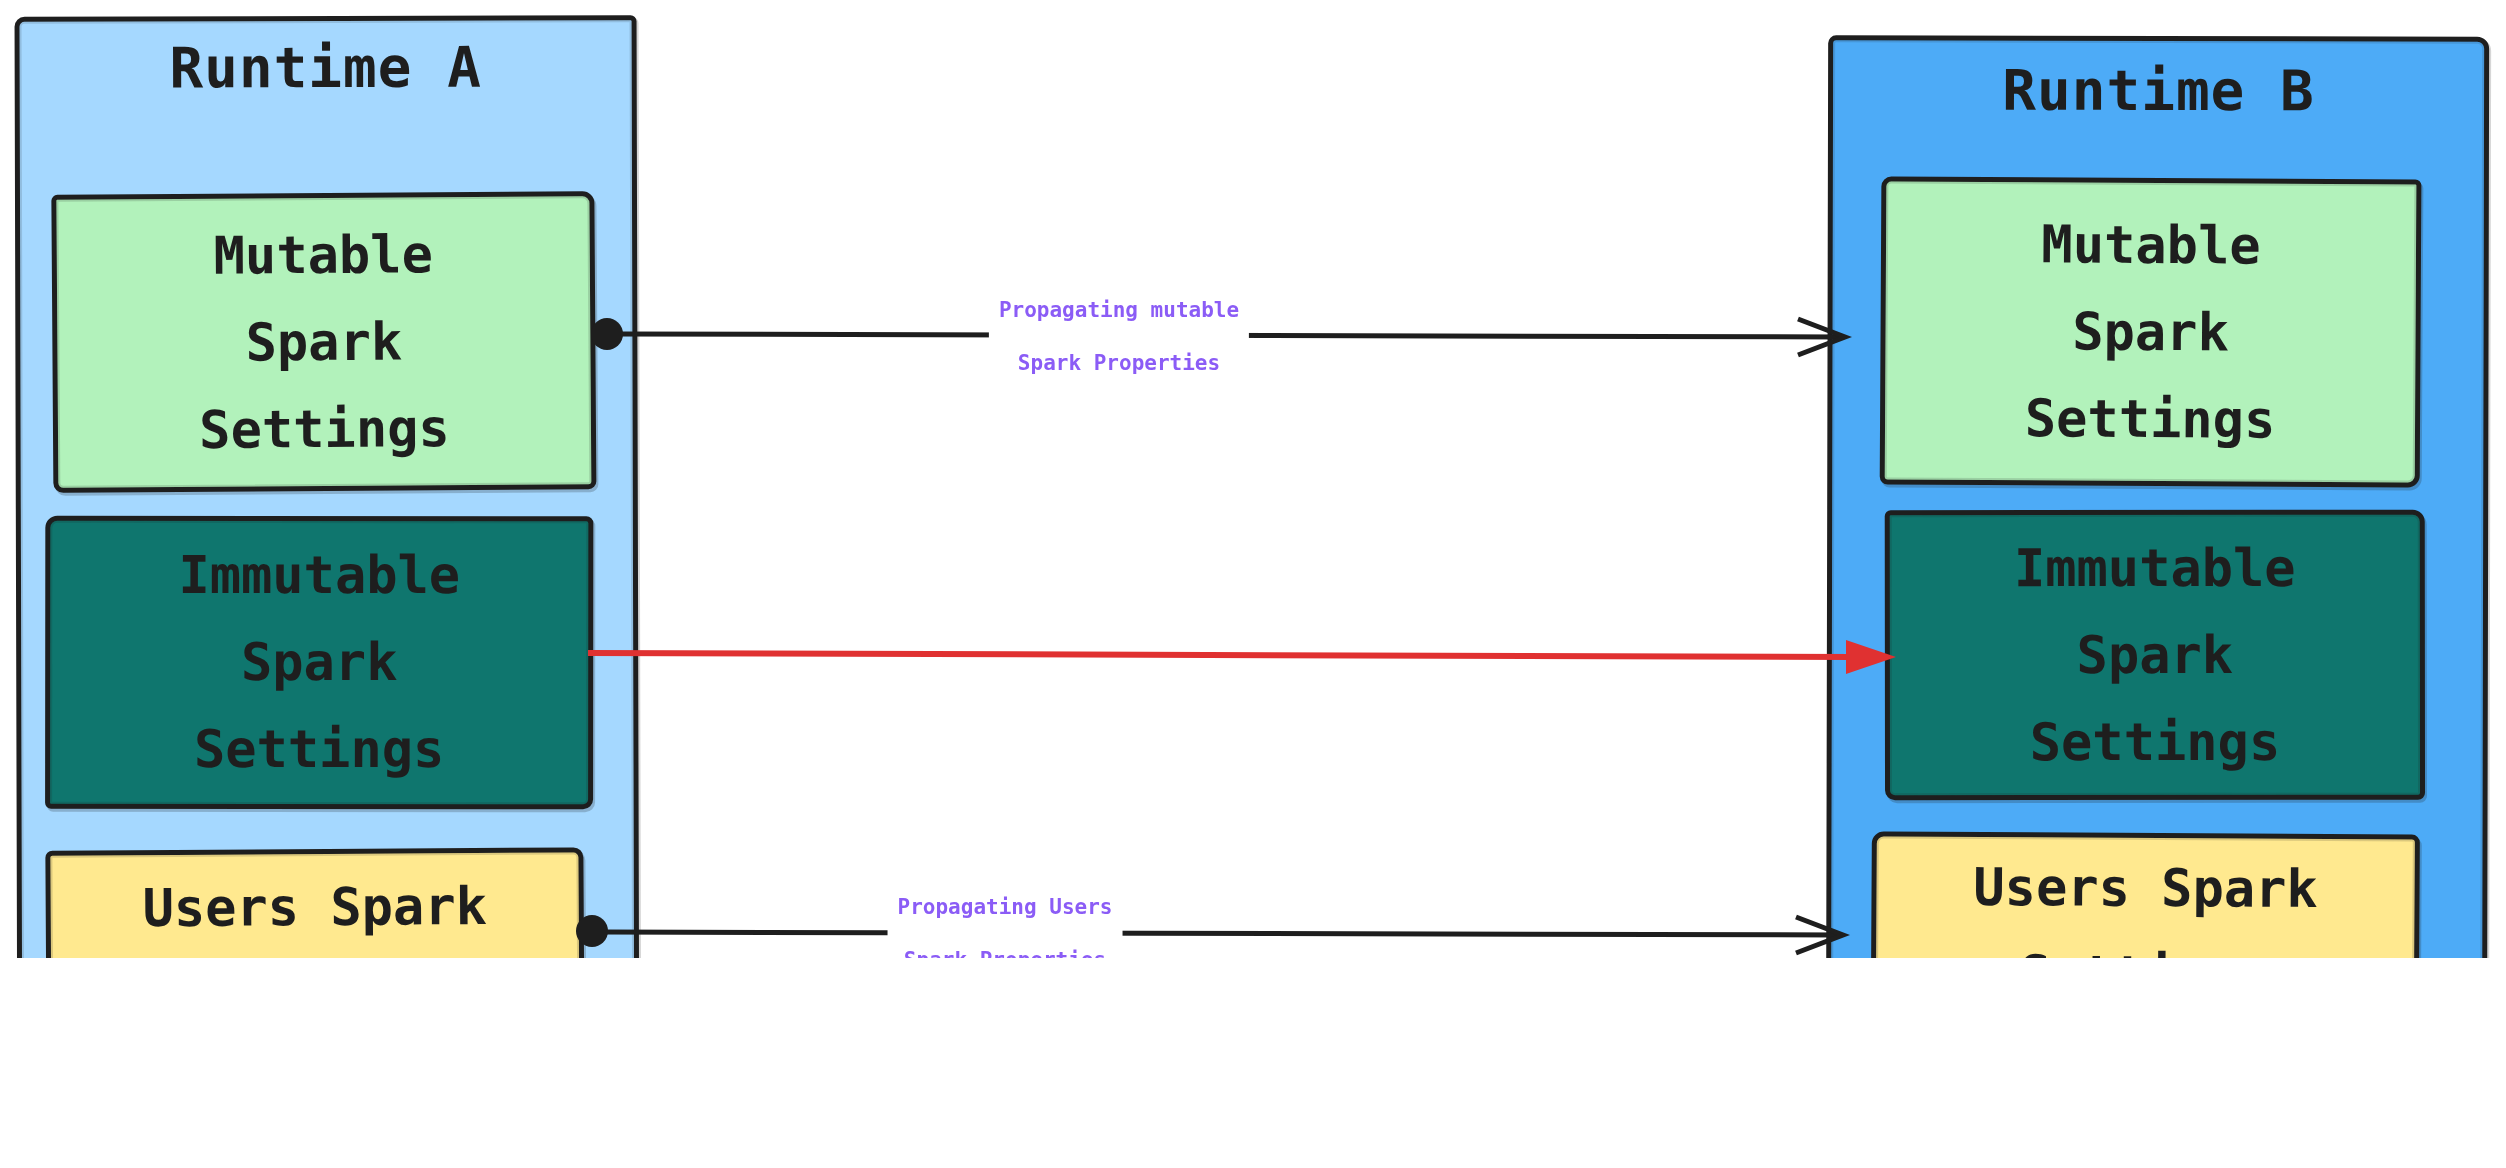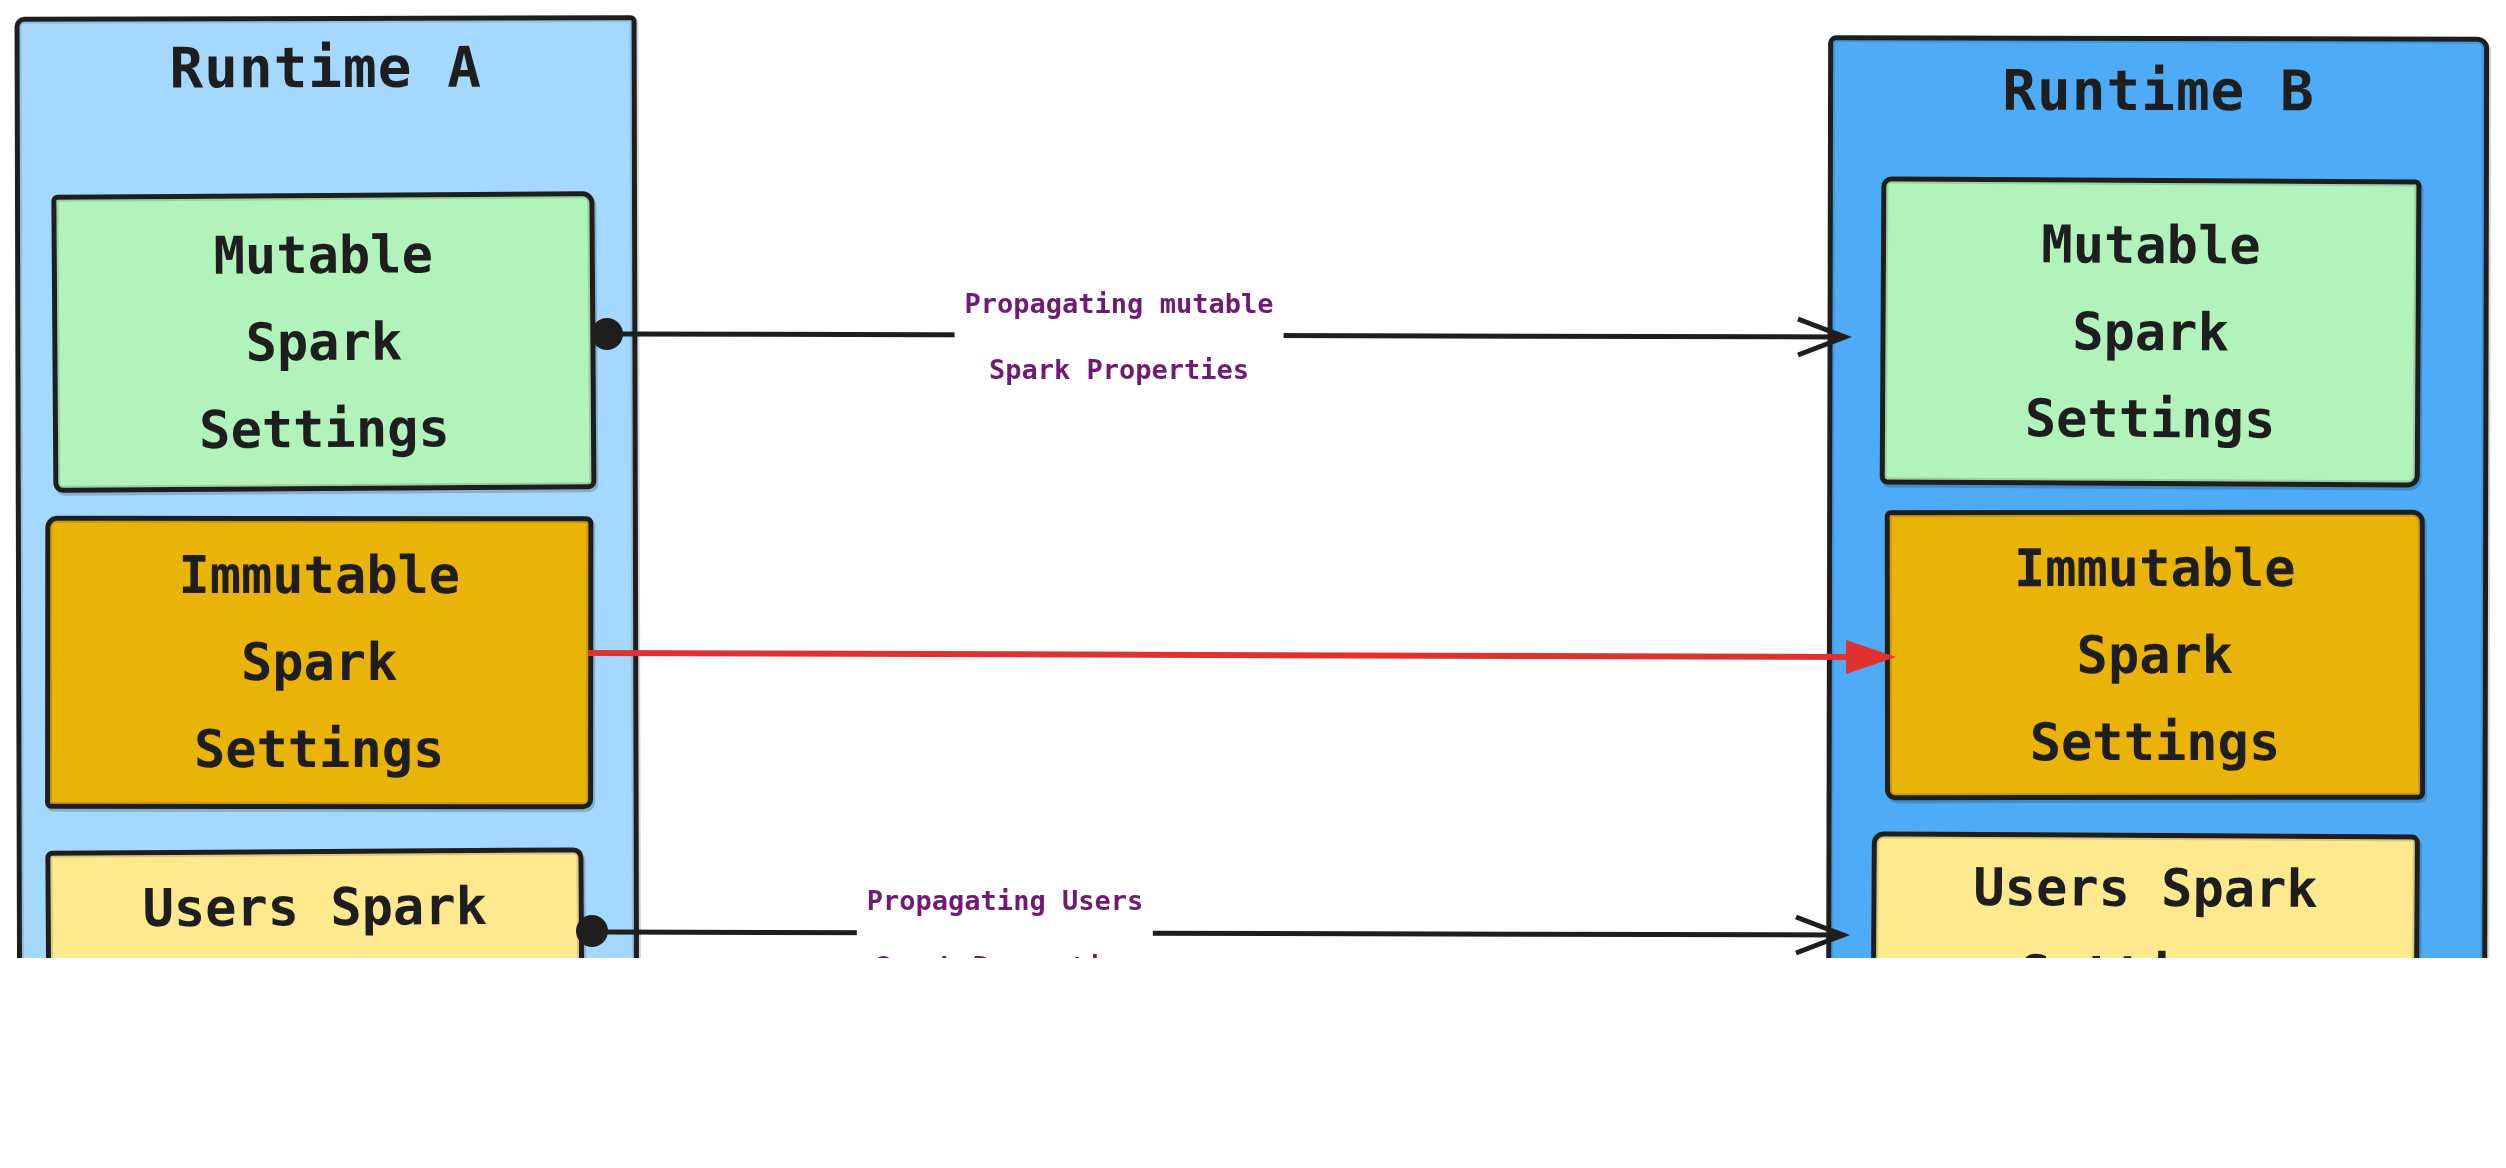--- a/index.html
+++ b/index.html
@@ -41,42 +41,42 @@
     position:absolute;
     border:5px solid #1e1e1e;
     box-shadow:inset 0 0 0 2px rgba(30,30,30,.16), 2px 3px 0 rgba(30,30,30,.22);
     display:flex;align-items:center;justify-content:center;
     text-align:center;
     font-size:52px;font-weight:bold;
     line-height:87px;
     white-space:pre-line;
   }
   .mutable{background:#b2f2bb;}
-  .immutable{background:#eab308;}
+  .immutable{background:#0f766e;}
   .users{background:#ffe98f;}
   .box-mutable-a{left:32px;top:172px;width:533px;height:288px;border-radius:6px 12px 8px 10px;transform:rotate(-0.25deg);}
   .box-immutable-a{left:24px;top:495px;width:538px;height:283px;border-radius:12px 7px 10px 6px;transform:rotate(0.2deg);}
   .box-users-a{left:24px;top:828px;width:528px;height:193px;border-radius:7px 10px 6px 12px;transform:rotate(-0.2deg);}
   .box-mutable-b{left:48px;top:137px;width:530px;height:298px;border-radius:10px 6px 12px 8px;transform:rotate(0.2deg);}
   .box-immutable-b{left:53px;top:469px;width:530px;height:280px;border-radius:6px 12px 7px 10px;transform:rotate(-0.18deg);}
   .box-users-b{left:40px;top:792px;width:538px;height:187px;border-radius:12px 8px 10px 6px;transform:rotate(0.22deg);}
   .arrow-layer{
     position:absolute;left:0;top:0;width:2506px;height:1168px;
     pointer-events:none;
   }
   .arrow-label{
     position:absolute;
     transform:translate(-50%,-50%);
     background:#ffffff;
     padding:2px 10px;
     text-align:center;
     font-weight:bold;
     white-space:pre-line;
   }
-  .label-black{font-size:27px;line-height:66px;color:#701a75;}
+  .label-black{font-size:21px;line-height:53px;color:#8b5cf6;}
   .label-red{font-size:37px;line-height:64px;color:#e03131;}
   .label-mutable{left:1119px;top:337px;}
   .label-immutable{left:1120px;top:657px;}
   .label-users{left:1005px;top:934px;}
 </style>
 </head>
 <body>
 
 <div class="canvas">
 

